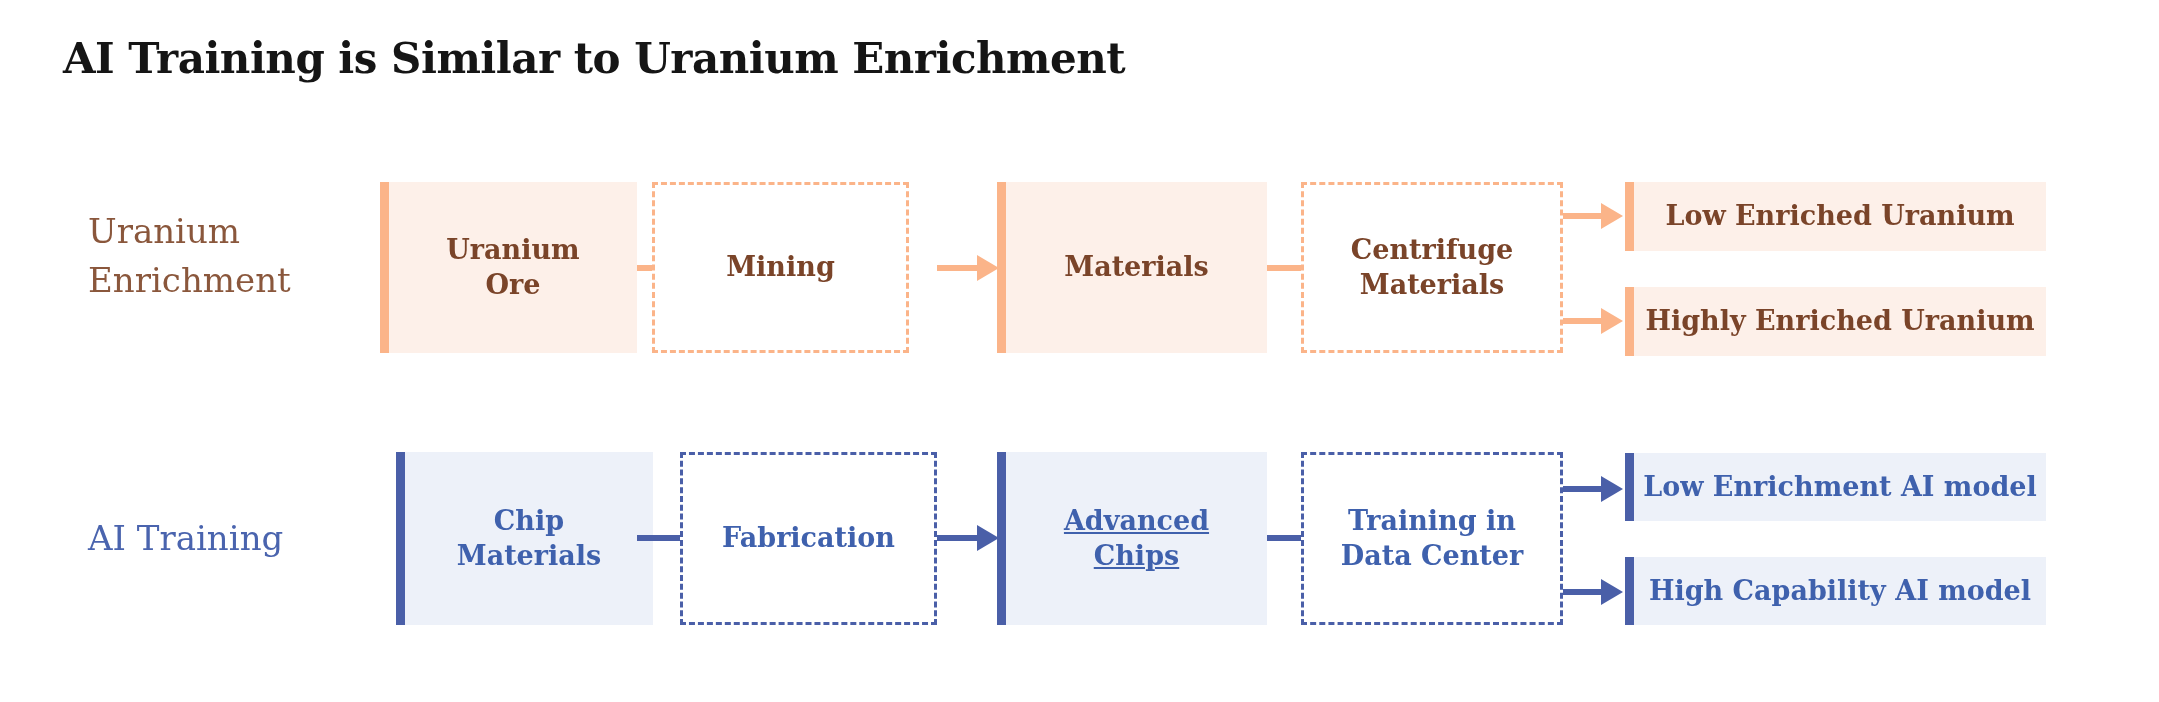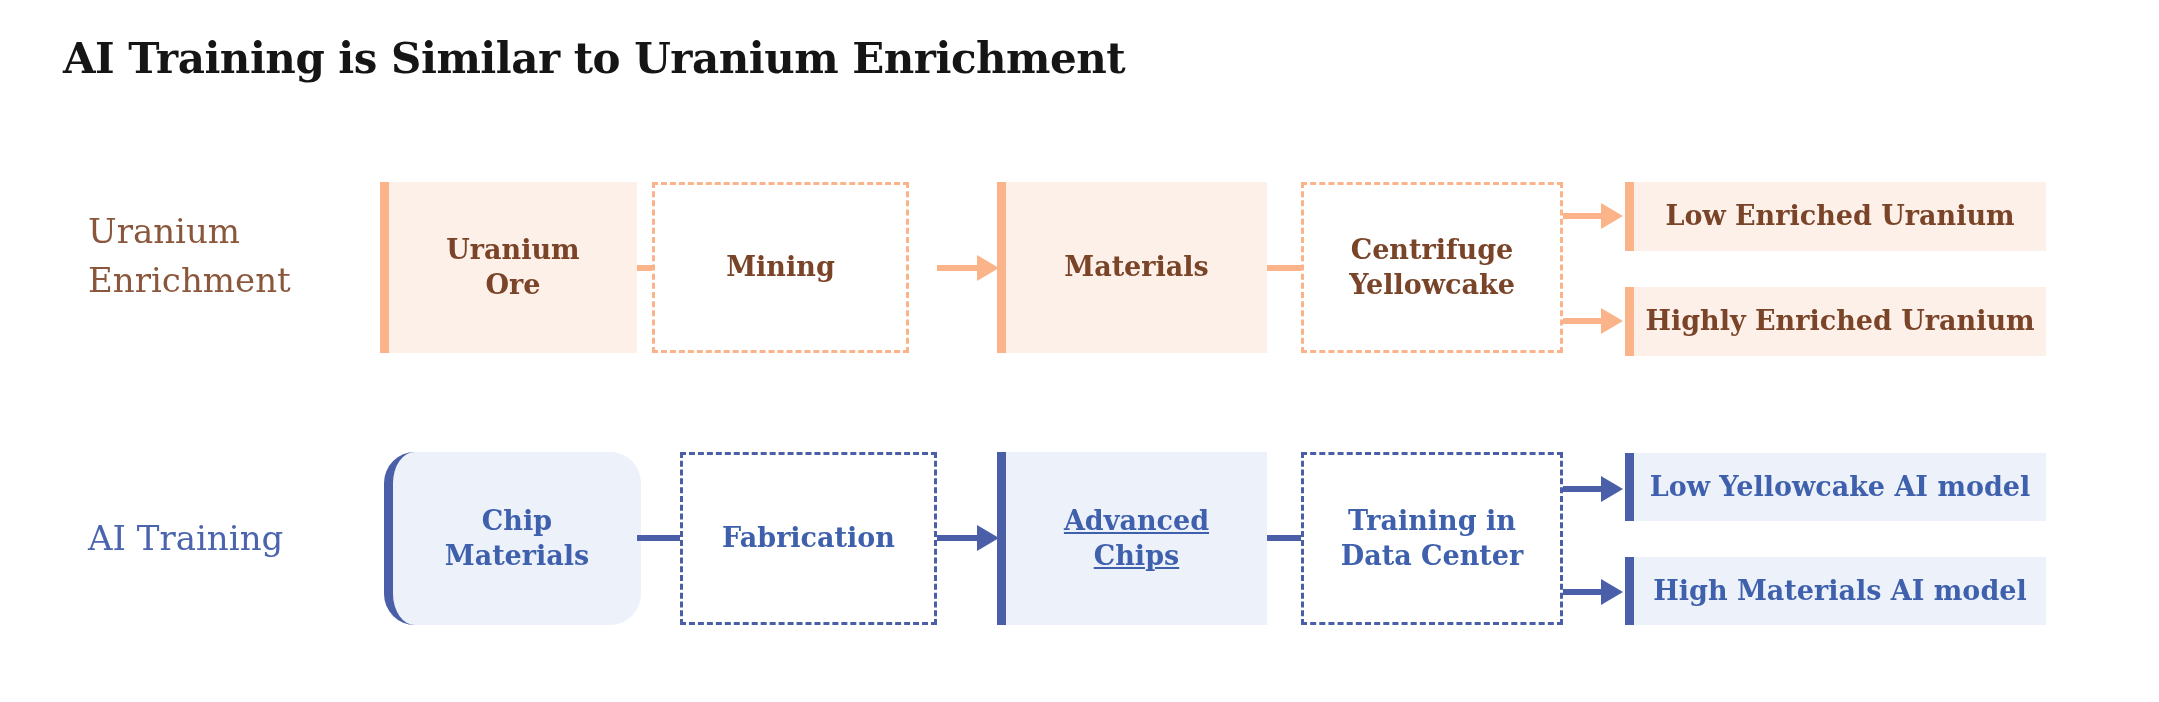--- a/index.html
+++ b/index.html
@@ -74,37 +74,37 @@
     <div class="box dashed" style="left:652px; top:182px; width:257px; height:171px;text-align:right;">Mining</div>
 
     <div class="shaft" style="left:937px; top:265px; width:42px;"></div>
     <div class="head" style="left:977px; top:255px;"></div>
 
     <div class="box filled" style="left:997px; top:182px; width:270px; height:171px;">Materials</div>
 
     <div class="shaft" style="left:1267px; top:265px; width:34px;"></div>
 
     <div class="box dashed" style="left:1301px; top:182px; width:262px; height:171px;">Centrifuge
-Yellowcake</div>
+Materials</div>
 
     <div class="shaft" style="left:1563px; top:213px; width:40px;"></div>
     <div class="head" style="left:1601px; top:203px;"></div>
 
     <div class="shaft" style="left:1563px; top:318px; width:40px;"></div>
     <div class="head" style="left:1601px; top:308px;"></div>
 
     <div class="box filled" style="left:1625px; top:182px; width:421px; height:69px;">Low Enriched Uranium</div>
 
     <div class="box filled" style="left:1625px; top:287px; width:421px; height:69px;">Highly Enriched Uranium</div>
   </div>
 
   <div class="row-a">
     <div class="row-label" style="left:88px; top:514px; width:280px;">AI Training</div>
 
-    <div class="box filled" style="left:384px; top:452px; width:257px; height:173px;border-radius:31px;">Chip
+    <div class="box filled" style="left:396px; top:452px; width:257px; height:173px;">Chip
 Materials</div>
 
     <div class="shaft" style="left:637px; top:535px; width:43px;"></div>
 
     <div class="box dashed" style="left:680px; top:452px; width:257px; height:173px;text-align:right;">Fabrication</div>
 
     <div class="shaft" style="left:937px; top:535px; width:42px;"></div>
     <div class="head" style="left:977px; top:525px;"></div>
 
     <div class="box filled" style="left:997px; top:452px; width:270px; height:173px;text-decoration:underline;">Advanced
@@ -114,18 +114,18 @@
 
     <div class="box dashed" style="left:1301px; top:452px; width:262px; height:173px;">Training in
 Data Center</div>
 
     <div class="shaft" style="left:1563px; top:486px; width:40px;"></div>
     <div class="head" style="left:1601px; top:476px;"></div>
 
     <div class="shaft" style="left:1563px; top:589px; width:40px;"></div>
     <div class="head" style="left:1601px; top:579px;"></div>
 
-    <div class="box filled" style="left:1625px; top:453px; width:421px; height:68px;">Low Yellowcake AI model</div>
+    <div class="box filled" style="left:1625px; top:453px; width:421px; height:68px;">Low Enrichment AI model</div>
 
-    <div class="box filled" style="left:1625px; top:557px; width:421px; height:68px;">High Materials AI model</div>
+    <div class="box filled" style="left:1625px; top:557px; width:421px; height:68px;">High Capability AI model</div>
   </div>
 
 </div>
 
 </body></html>

